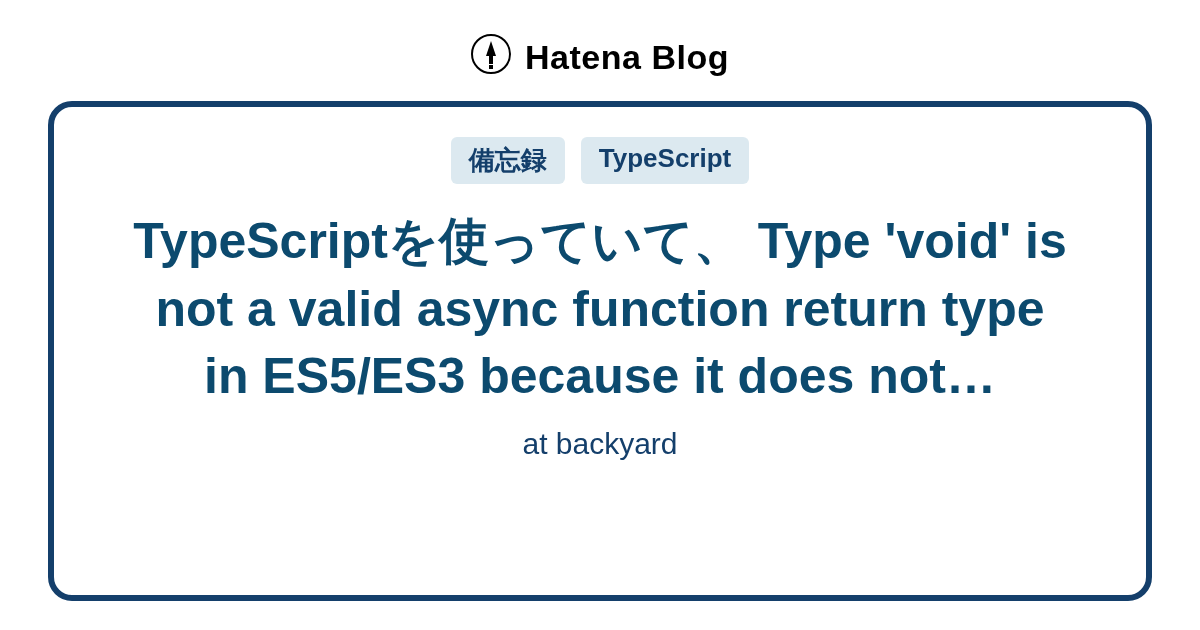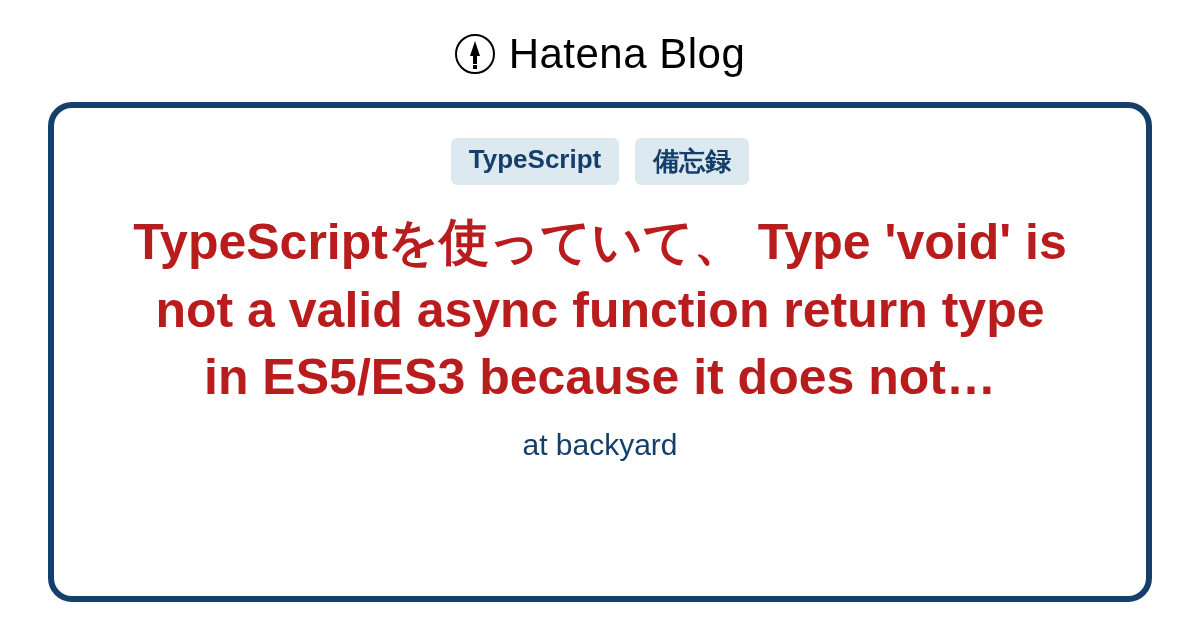--- a/index.html
+++ b/index.html
@@ -34,24 +34,25 @@
       align-items: center;
       justify-content: center;
     }
     
     .logo-icon svg {
       width: 40px;
       height: 40px;
     }
     
     .logo-text {
-      font-size: 42px;
-      font-weight: 400;
+      font-size: 34px;
+      font-weight: 700;
       color: #000000;
       letter-spacing: 0.5px;
+      margin-top: 8px;
     }
     
     .card {
       width: 1104px;
       height: 500px;
       border: 6px solid #143f6b;
       border-radius: 24px;
       padding: 30px 40px 20px 40px;
       display: flex;
       flex-direction: column;
@@ -67,21 +68,21 @@
     .tag {
       background: #dce9f0;
       color: #143f6b;
       font-size: 26px;
       font-weight: 600;
       padding: 6px 18px;
       border-radius: 6px;
     }
     
     .title {
-      color: #b91c1c;
+      color: #0c4a6e;
       font-size: 50px;
       font-weight: 700;
       text-align: center;
       line-height: 1.35;
       max-width: 940px;
       margin-bottom: 16px;
     }
     
     .subtitle {
       color: #143f6b;
@@ -99,18 +100,18 @@
       <circle cx="20" cy="20" r="19" stroke="#000000" stroke-width="2" fill="none"></circle>
       <path d="M 20 7 L 15 22 L 18 22 L 18 30 L 22 30 L 22 22 L 25 22 Z" fill="#000000"></path>
       <rect x="18" y="31" width="4" height="4" fill="#000000"></rect>
     </svg>
   </span>
   <span class="logo-text">Hatena Blog</span>
 </div>
 
 <div class="card">
   <div class="tags">
+    <span class="tag">備忘録</span>
     <span class="tag">TypeScript</span>
-    <span class="tag">備忘録</span>
   </div>
   <h1 class="title">TypeScriptを使っていて、 Type 'void' is not a valid async function return type in ES5/ES3 because it does not…</h1>
   <div class="subtitle">at backyard</div>
 </div>
 
 </body></html>

